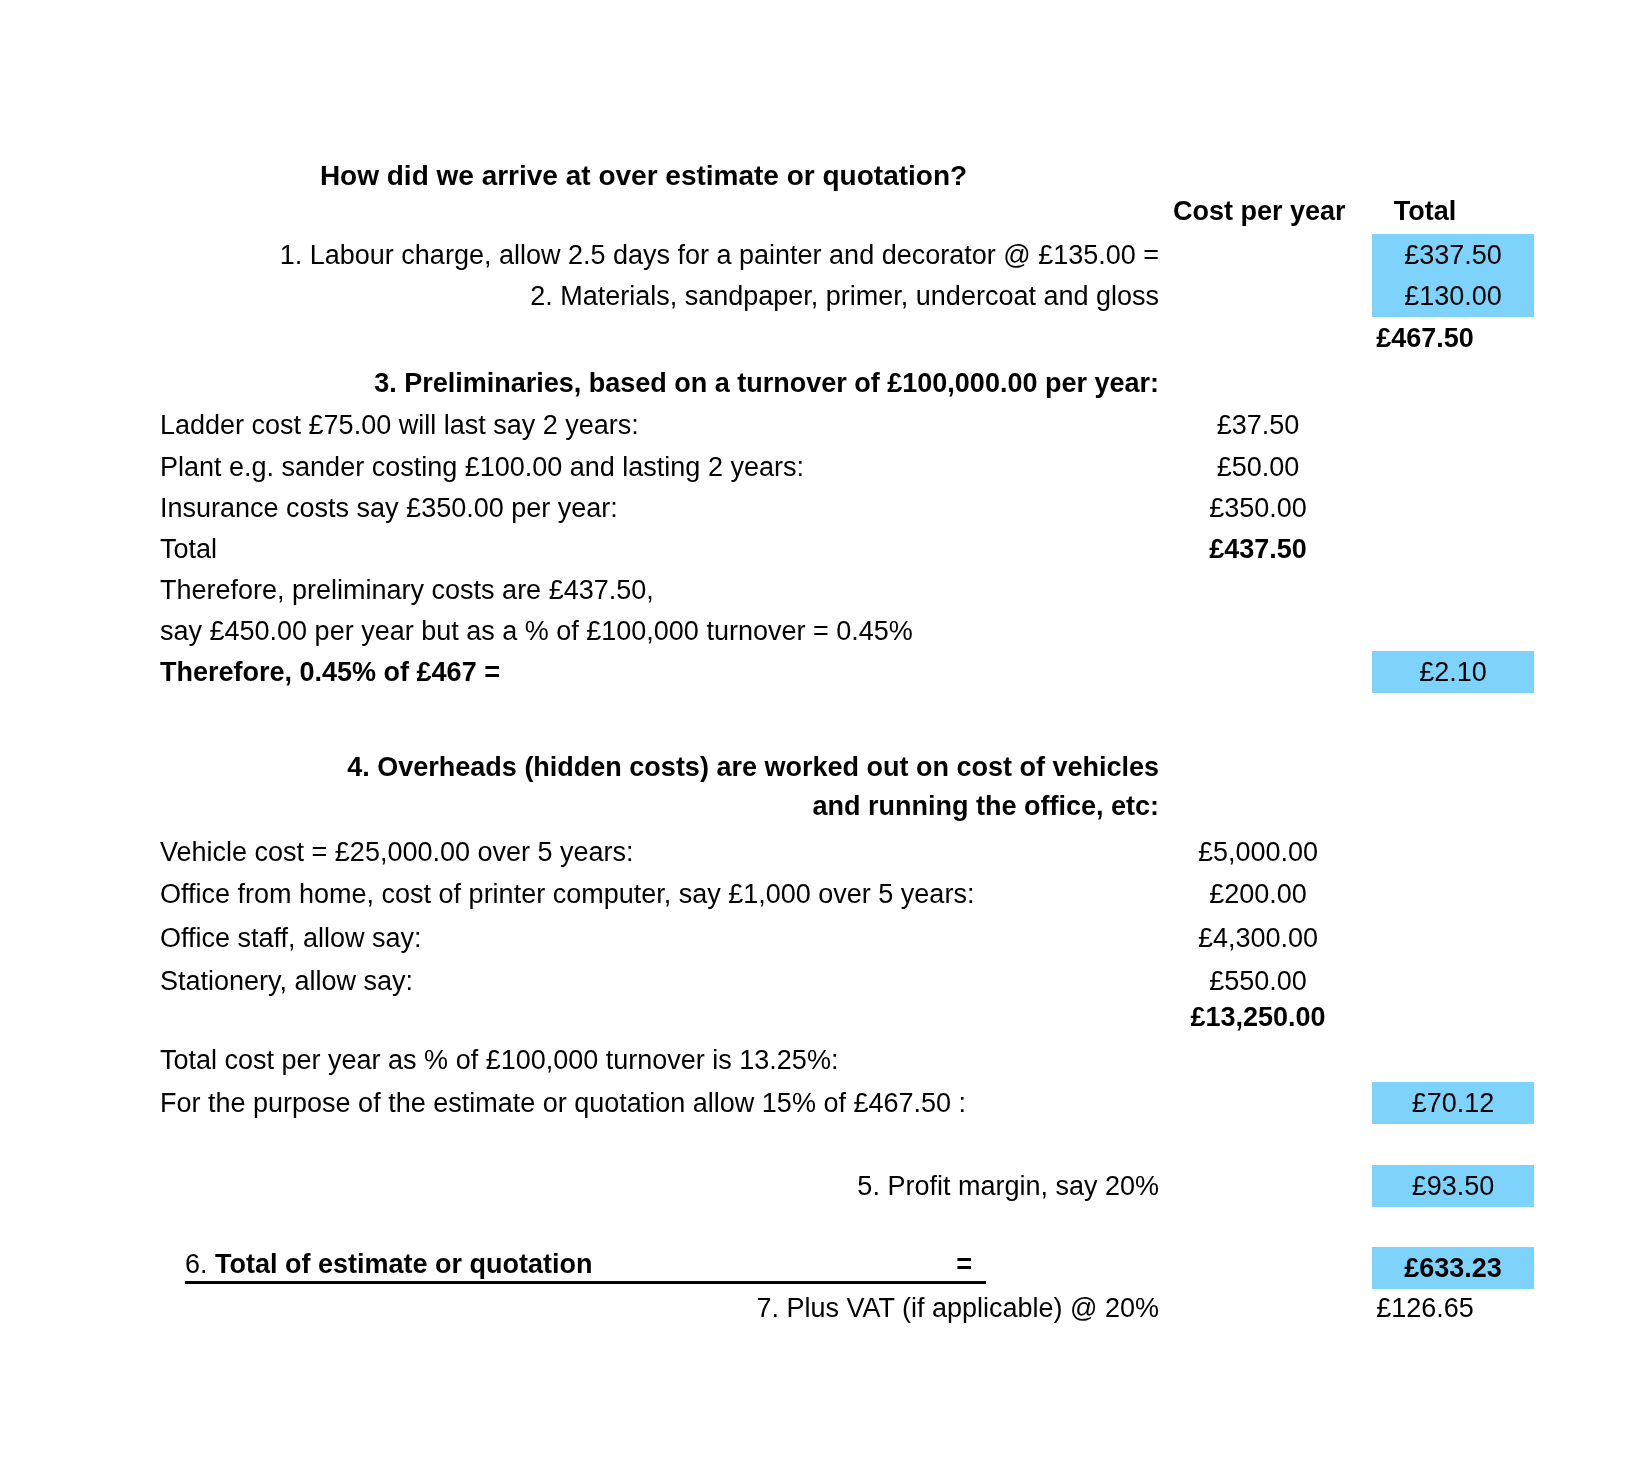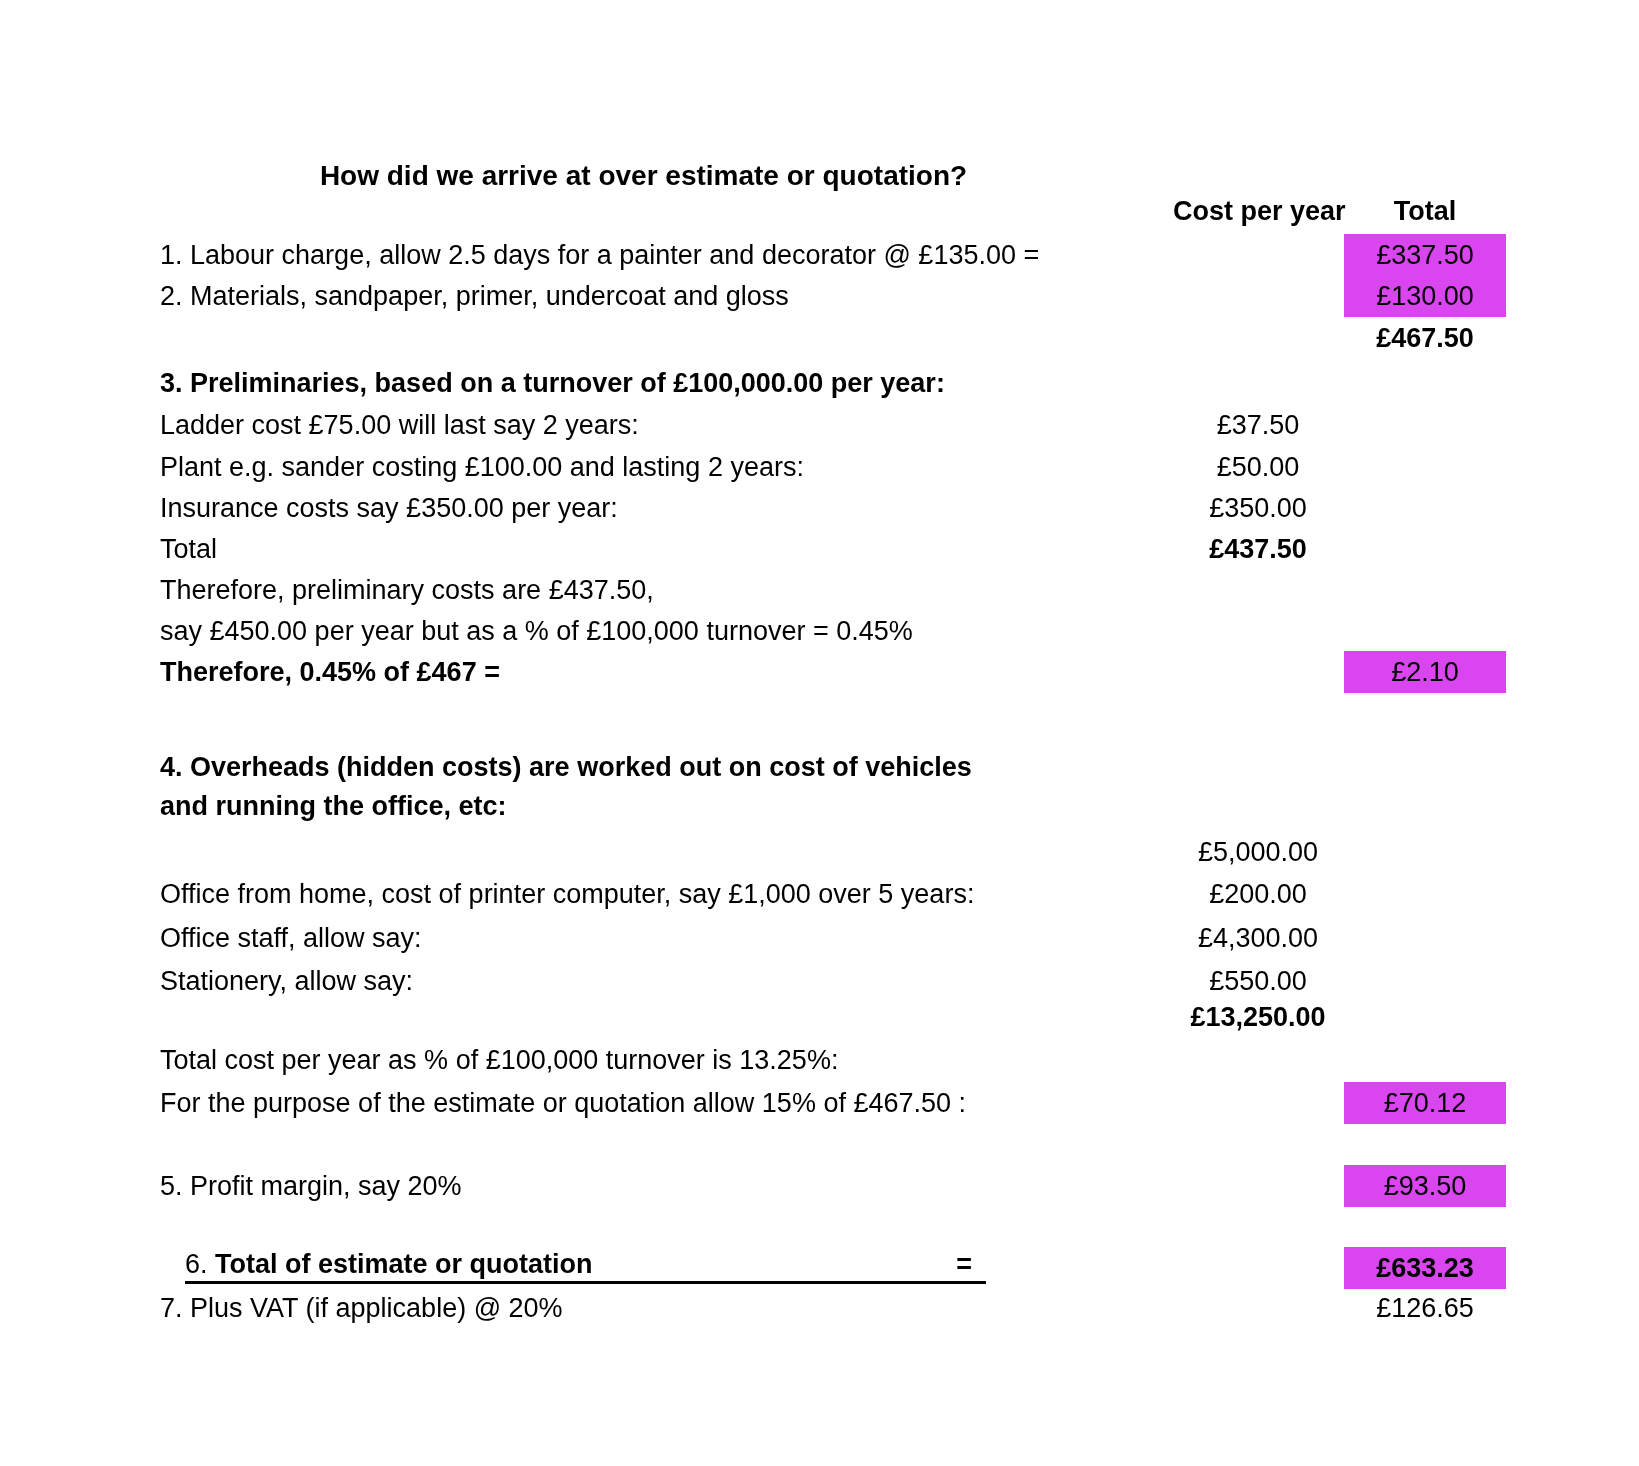--- a/index.html
+++ b/index.html
@@ -10,25 +10,25 @@
     font-size:27px;
     position:relative;overflow:hidden;
   }
   *{box-sizing:border-box;}
   .title{
     position:absolute;top:155px;left:144px;width:999px;height:42px;
     line-height:42px;text-align:center;font-weight:bold;font-size:28px;
   }
   .row{position:absolute;left:16px;width:1428px;height:42px;line-height:42px;}
   .cell{position:absolute;top:0;height:42px;white-space:nowrap;}
-  .label{left:144px;width:999px;text-align:left;}
+  .label{left:144px;width:999px;text-align:right;}
   .ra{text-align:left;}
   .cost{left:1157px;width:170px;text-align:center;}
   .total{left:1328px;width:162px;text-align:center;}
-  .hl{background:#d946ef;}
+  .hl{background:#7dd3fc;margin-left:28px;}
   .b{font-weight:bold;}
   .u6{
     left:144px;width:801px;height:37px;line-height:37px;
     border-bottom:3px solid #000000;
     display:flex;justify-content:space-between;align-items:center;margin-left:25px;
   }
   .u6 .eq{padding-right:14px;}
 </style>
 </head>
 <body>
@@ -93,20 +93,21 @@
 
 <div class="row" style="top:746px">
   <div class="cell label b">4. Overheads (hidden costs) are worked out on cost of vehicles</div>
 </div>
 
 <div class="row" style="top:785px">
   <div class="cell label b">and running the office, etc:</div>
 </div>
 
 <div class="row" style="top:831px">
+  <div class="cell label ra">Vehicle cost = £25,000.00 over 5 years:</div>
   <div class="cell cost">£5,000.00</div>
 </div>
 
 <div class="row" style="top:873px">
   <div class="cell label ra">Office from home, cost of printer computer, say £1,000 over 5 years:</div>
   <div class="cell cost">£200.00</div>
 </div>
 
 <div class="row" style="top:917px">
   <div class="cell label ra">Office staff, allow say:</div>

